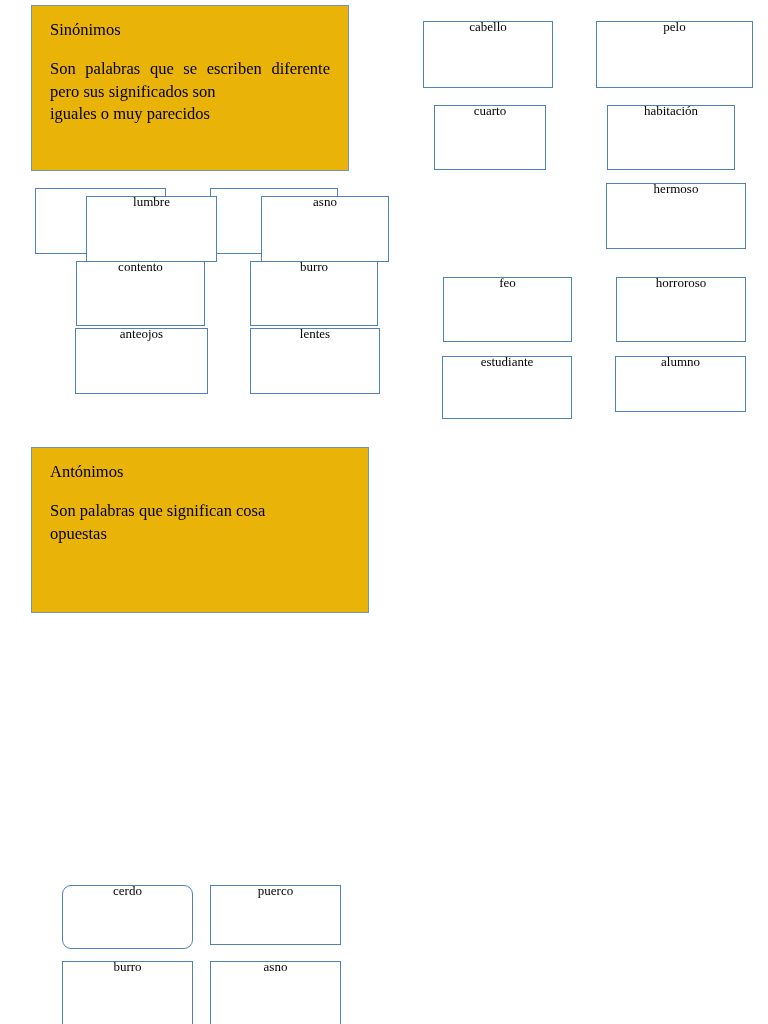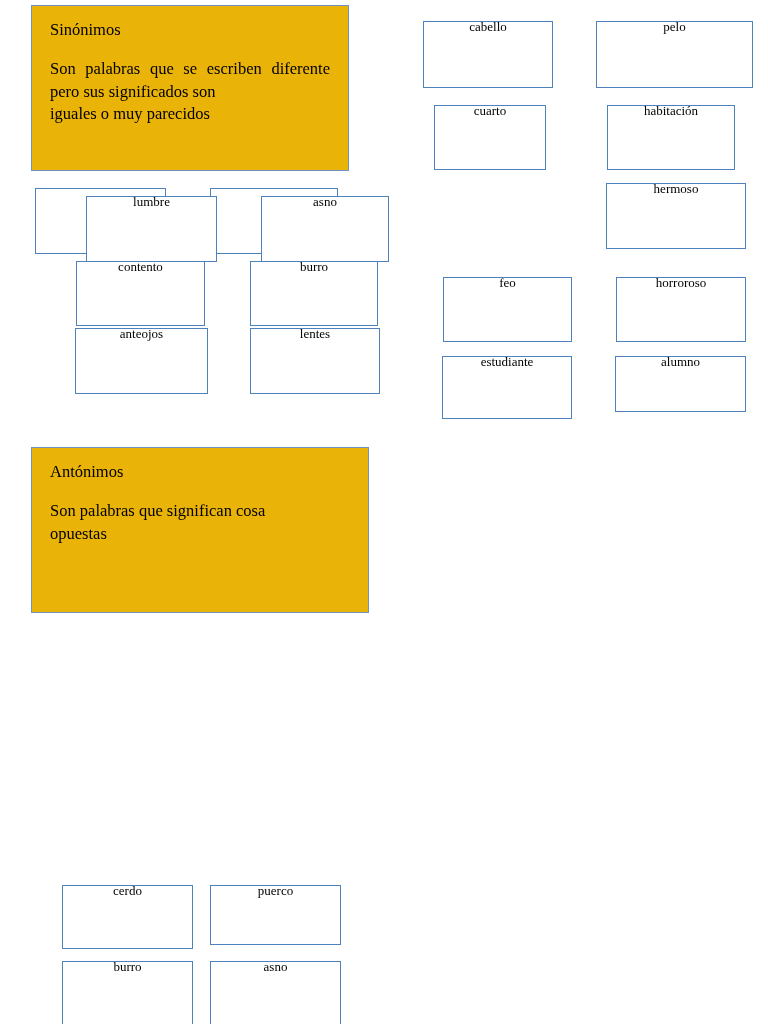--- a/index.html
+++ b/index.html
@@ -136,21 +136,21 @@
     <span>horroroso</span>
   </div>
 
   <div class="word-card" style="left:402px; top:356px; width:130px; height:63px;">
     <span>estudiante</span>
   </div>
   <div class="word-card" style="left:575px; top:356px; width:131px; height:56px;">
     <span>alumno</span>
   </div>
 
-  <div class="word-card" style="left:22px; top:885px; width:131px; height:64px;">
+  <div class="word-card" style="left:22px; top:885px; width:131px; height:64px;border-radius:9px;">
     <span>cerdo</span>
   </div>
   <div class="word-card" style="left:170px; top:885px; width:131px; height:60px;">
     <span>puerco</span>
   </div>
 
   <div class="word-card" style="left:22px; top:961px; width:131px; height:64px;">
     <span>burro</span>
   </div>
   <div class="word-card" style="left:170px; top:961px; width:131px; height:64px;">

